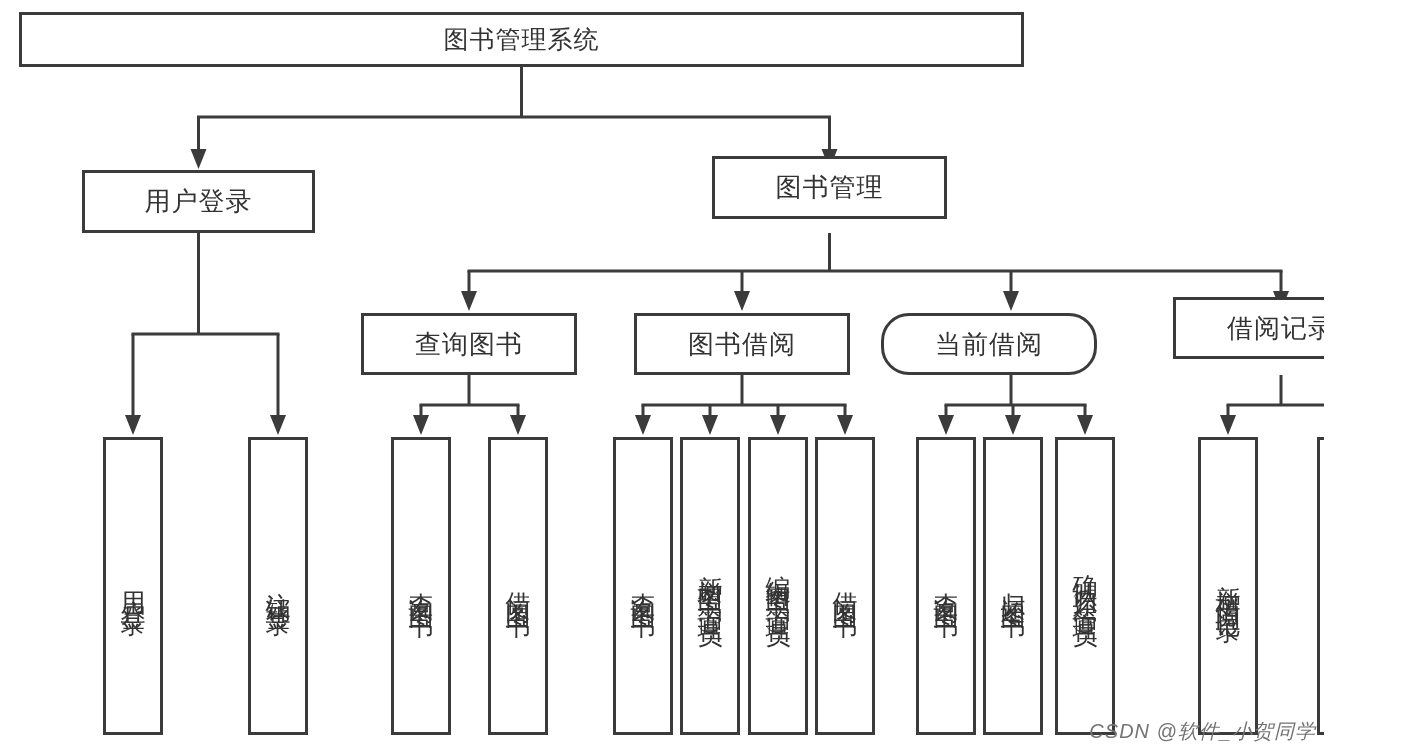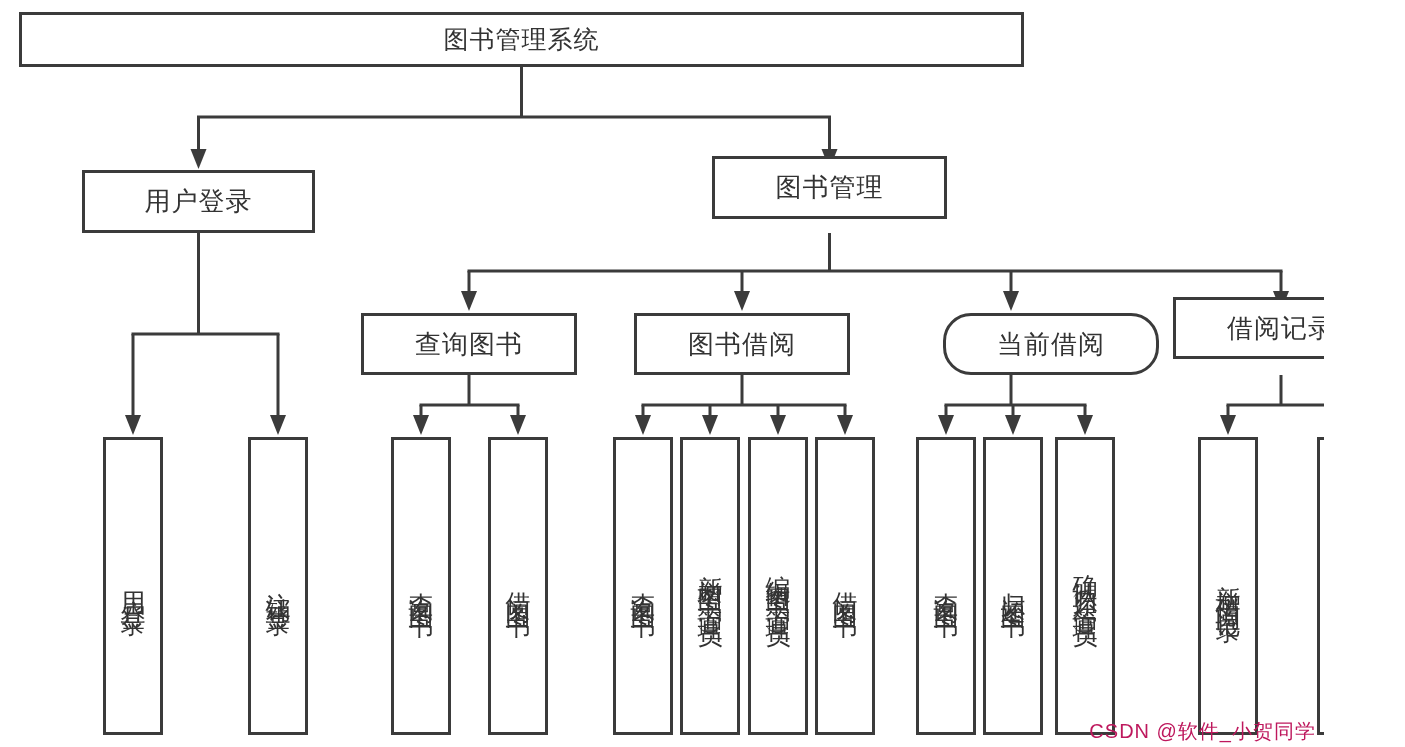--- a/index.html
+++ b/index.html
@@ -7,32 +7,32 @@
   .canvas{position:relative;width:1292px;height:747px;background:#ffffff;overflow:hidden;padding-left:32px;}
   .wires{position:absolute;left:0;top:0;width:1405px;height:747px;pointer-events:none;}
   .node{position:absolute;box-sizing:border-box;border:3px solid #3b3b3b;background:#ffffff;
         display:flex;align-items:center;justify-content:center;color:#333333;}
   .h-node{font-size:26px;letter-spacing:1px;}
   .b-root{left:19px;top:12px;width:1005px;height:55px;font-size:25px;}
   .b-user{left:82px;top:170px;width:233px;height:63px;}
   .b-mgmt{left:712px;top:156px;width:235px;height:63px;}
   .b-g2p{left:361px;top:313px;width:216px;height:62px;}
   .b-g3p{left:634px;top:313px;width:216px;height:62px;justify-content:center;}
-  .b-g4p{left:943px;top:313px;width:216px;height:62px;border-radius:28px;}
+  .b-g4p{left:881px;top:313px;width:216px;height:62px;border-radius:28px;}
   .b-g5p{left:1173px;top:297px;width:216px;height:62px;}
   .leaf{top:437px;width:60px;height:298px;}
   .leaf span{writing-mode:vertical-rl;text-orientation:mixed;font-size:25px;line-height:1;
              letter-spacing:7px;color:#333333;white-space:nowrap;}
   .lf1{left:103px;}  .lf2{left:248px;}
   .lf3{left:391px;}  .lf4{left:488px;}
   .lf5{left:613px;}  .lf6{left:680px;}  .lf7{left:748px;}  .lf8{left:815px;}
   .lf9{left:916px;}  .lf10{left:983px;} .lf11{left:1055px;}
   .lf12{left:1198px;}.lf13{left:1317px;}
-  .watermark{position:absolute;right:8px;bottom:2px;font-size:20px;color:#be185d;
-             letter-spacing:1px;white-space:nowrap;}
+  .watermark{position:absolute;right:8px;bottom:2px;font-size:20px;color:#737373;
+             letter-spacing:1px;white-space:nowrap;font-style:italic;}
 </style>
 </head>
 <body>
 
 <div class="canvas">
 
   <svg class="wires" viewBox="0 0 1405 747" xmlns="http://www.w3.org/2000/svg">
     <g stroke="#3b3b3b" stroke-width="3" fill="none">
 
       <path d="M521.5 67 V117"></path>

